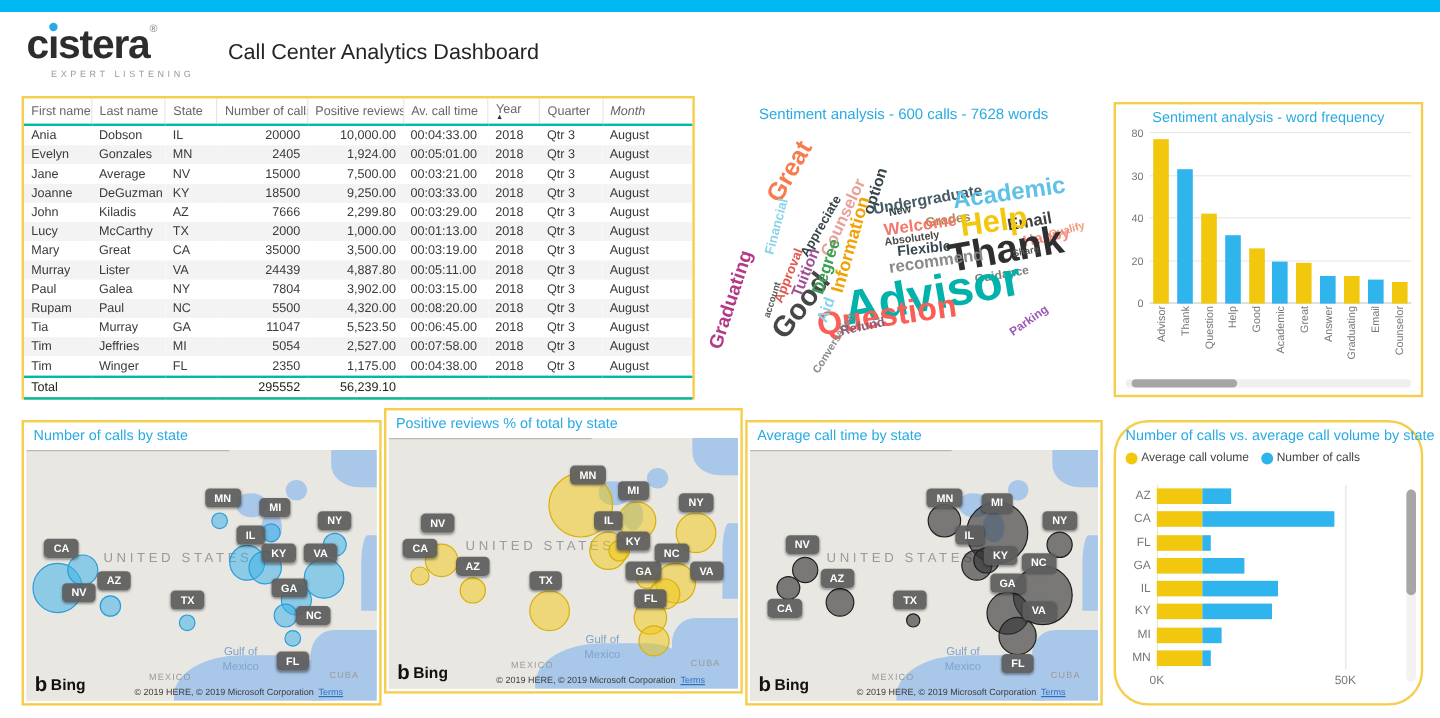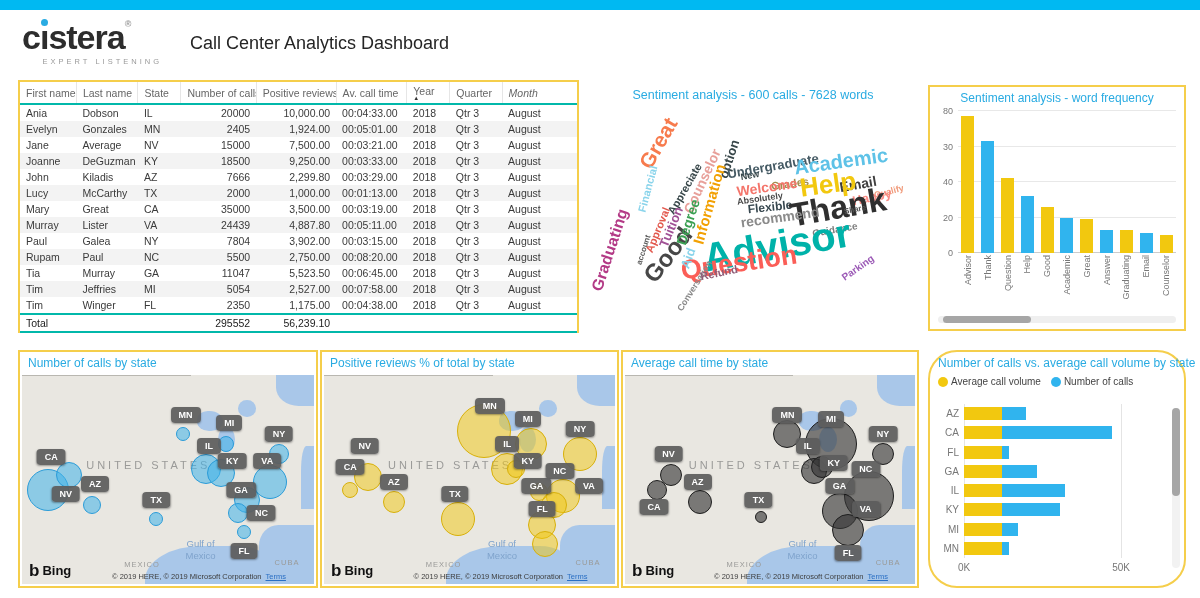--- a/index.html
+++ b/index.html
@@ -213,21 +213,21 @@
           <td>00:03:15.00</td>
           <td>2018</td>
           <td>Qtr 3</td>
           <td>August</td>
         </tr>
         <tr>
           <td>Rupam</td>
           <td>Paul</td>
           <td>NC</td>
           <td class="num">5500</td>
-          <td class="num">2,750.00</td>
+          <td class="num">4,320.00</td>
           <td>00:08:20.00</td>
           <td>2018</td>
           <td>Qtr 3</td>
           <td>August</td>
         </tr>
         <tr>
           <td>Tia</td>
           <td>Murray</td>
           <td>GA</td>
           <td class="num">11047</td>
@@ -451,21 +451,21 @@
       <div class="state-label" style="left: 75%; top: 55%;">GA</div>
       <div class="state-label" style="left: 82%; top: 66%;">NC</div>
       <div class="state-label" style="left: 76%; top: 84%;">FL</div>
       <div class="bing">
         <span class="bing-b">b</span>
         <span class="bing-name">Bing</span>
       </div>
       <div class="map-attrib"><span>© 2019 HERE, © 2019 Microsoft Corporation</span><a class="terms">Terms</a></div>
     </div>
 </section>
-<section class="panel map-panel" style="left: 320px; top: 350px; width: 299px; height: 238px; border-color: rgb(245, 206, 75);">
+<section class="panel map-panel" style="left: 320px; top: 340px; width: 299px; height: 238px; border-color: rgb(245, 206, 75);">
   <div class="panel-title" style="color: rgb(41, 171, 226);">Positive reviews % of total by state</div>
   <div class="map-area" id="map-area-1" style="background: rgb(233, 231, 225);">
       <div class="water lake-a" style="background: rgb(169, 199, 233);"></div>
       <div class="water lake-b" style="background: rgb(169, 199, 233);"></div>
       <div class="water lake-c" style="background: rgb(169, 199, 233);"></div>
       <div class="water ocean-ne" style="background: rgb(169, 199, 233);"></div>
       <div class="water ocean-e" style="background: rgb(169, 199, 233);"></div>
       <div class="water gulf" style="background: rgb(169, 199, 233);"></div>
       <div class="water ocean-se" style="background: rgb(169, 199, 233);"></div>
       <div class="canada-line"></div>

